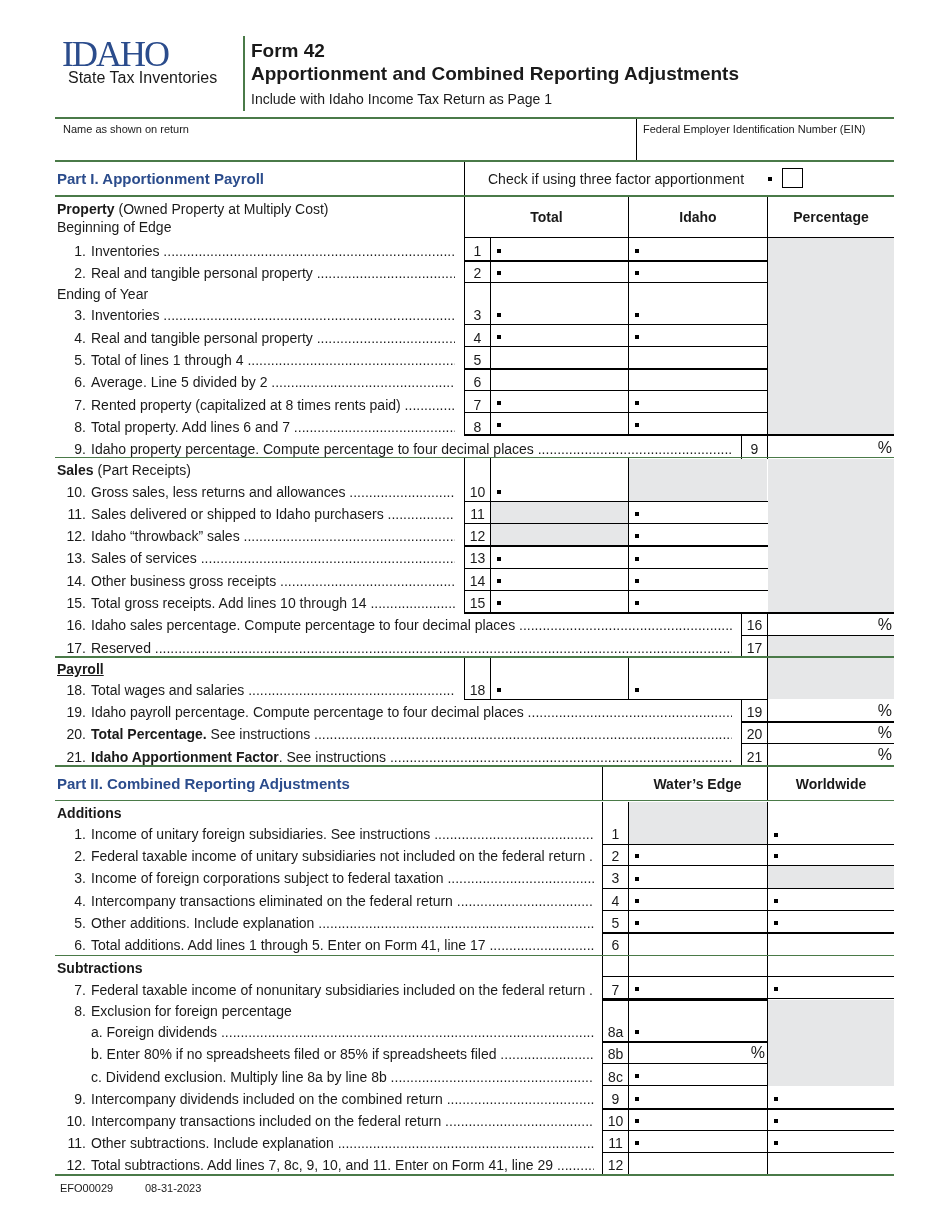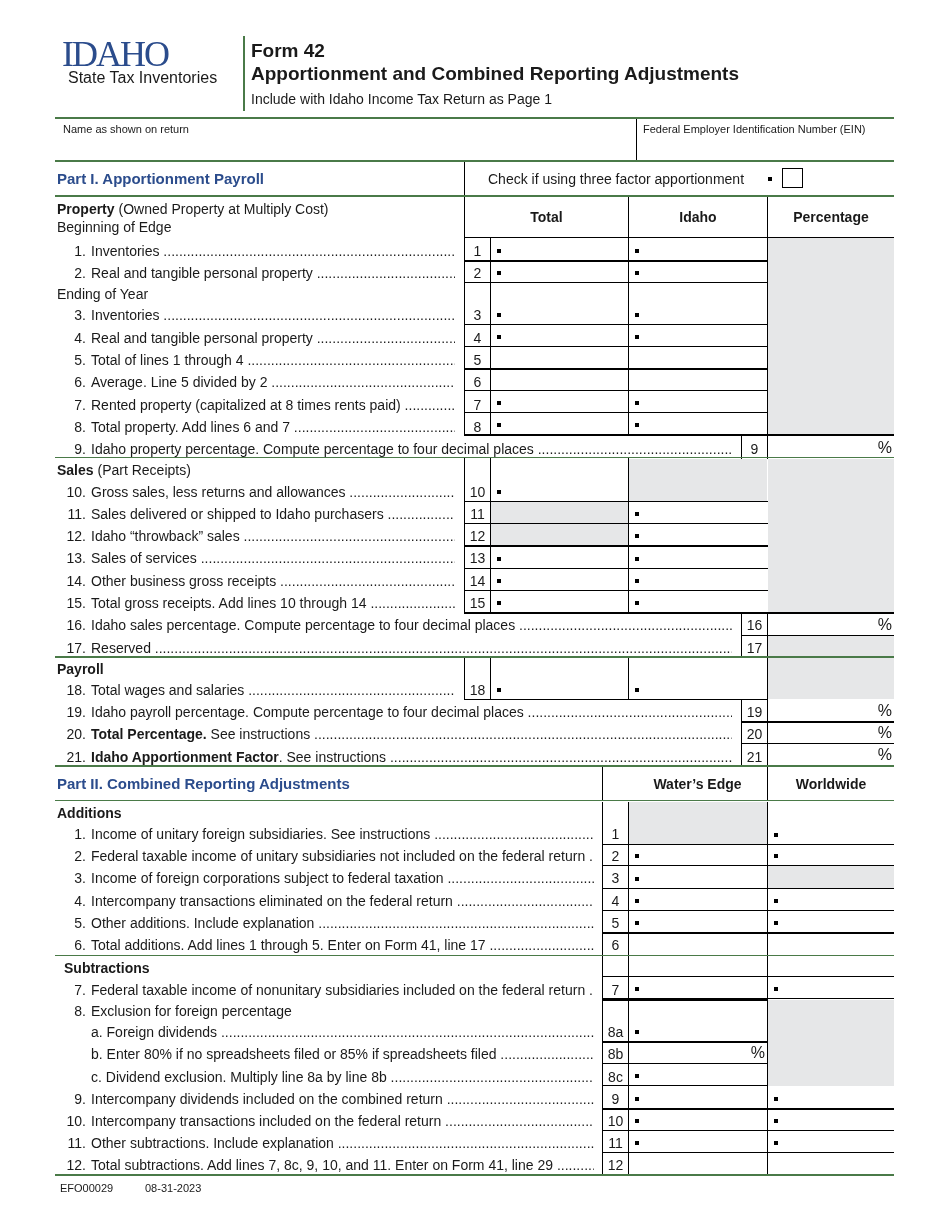--- a/index.html
+++ b/index.html
@@ -56,21 +56,21 @@
 <div class="black-v" style="left:767px;top:197px;height:40px;"></div>
 <div class="txt bold" style="left:465px;top:209px;width:163px;text-align:center;">Total</div>
 <div class="txt bold" style="left:629px;top:209px;width:138px;text-align:center;">Idaho</div>
 <div class="txt bold" style="left:768px;top:209px;width:126px;text-align:center;">Percentage</div>
 <div class="black-h" style="left:464px;top:237px;width:430px;"></div>
 
 <div class="txt" style="left:57px;top:201px;"><b>Property</b><span> (Owned Property at Multiply Cost)</span></div>
 <div class="txt" style="left:57px;top:219px;">Beginning of Edge</div>
 <div class="txt" style="left:57px;top:286px;">Ending of Year</div>
 <div class="txt bold" style="left:57px;top:462px;"><span>Sales</span><span style="font-weight:normal"> (Part Receipts)</span></div>
-<div class="txt bold" style="left:57px;top:661px;">Payroll</div>
+<div class="txt bold" style="left:57px;top:661px;text-decoration:underline;">Payroll</div>
 
 <div class="gray" style="left:768px;top:238px;width:126px;height:198px;"></div>
 <div class="gray" style="left:629px;top:459px;width:138px;height:42px;"></div>
 <div class="gray" style="left:768px;top:459px;width:126px;height:154px;"></div>
 <div class="gray" style="left:490px;top:501px;width:138px;height:44px;"></div>
 <div class="gray" style="left:768px;top:635px;width:126px;height:21px;"></div>
 <div class="gray" style="left:768px;top:658px;width:126px;height:41px;"></div>
 
 <div id="part1-lines">
     <div class="txt" style="left:62px;top:243px;width:24px;text-align:right;">1.</div>
@@ -279,21 +279,21 @@
   </div>
 
 <div class="green-h" style="left:55px;top:765px;width:839px;"></div>
 <div class="txt bold blue" style="left:57px;top:776px;font-size:15px;">Part II.  Combined Reporting Adjustments</div>
 <div class="black-v" style="left:602px;top:767px;height:33px;"></div>
 <div class="black-v" style="left:767px;top:767px;height:33px;"></div>
 <div class="txt bold" style="left:628px;top:776px;width:139px;text-align:center;">Water’s Edge</div>
 <div class="txt bold" style="left:768px;top:776px;width:126px;text-align:center;">Worldwide</div>
 <div class="green-h thin" style="left:55px;top:800px;width:839px;"></div>
 <div class="txt bold" style="left:57px;top:805px;">Additions</div>
-<div class="txt bold" style="left:64px;top:960px;">Subtractions</div>
+<div class="txt bold" style="left:57px;top:960px;">Subtractions</div>
 
 <div class="gray" style="left:629px;top:802px;width:138px;height:42px;"></div>
 <div class="gray" style="left:768px;top:866px;width:126px;height:22px;"></div>
 <div class="gray" style="left:768px;top:1000px;width:126px;height:86px;"></div>
 
 <div id="part2-lines">
     <div class="txt" style="left:62px;top:826px;width:24px;text-align:right;">1.</div>
     <div class="dots" style="left:91px;top:826px;width:503px;"><span>Income of unitary foreign subsidiaries. See instructions</span><span> ............................................................................................................................................................................................................................................................................................................</span></div>
     <div class="lnum" style="left:603px;top:826px;width:25px;">1</div>
     <div class="field" style="left:768px;top:802px;width:126px;height:42px;">

